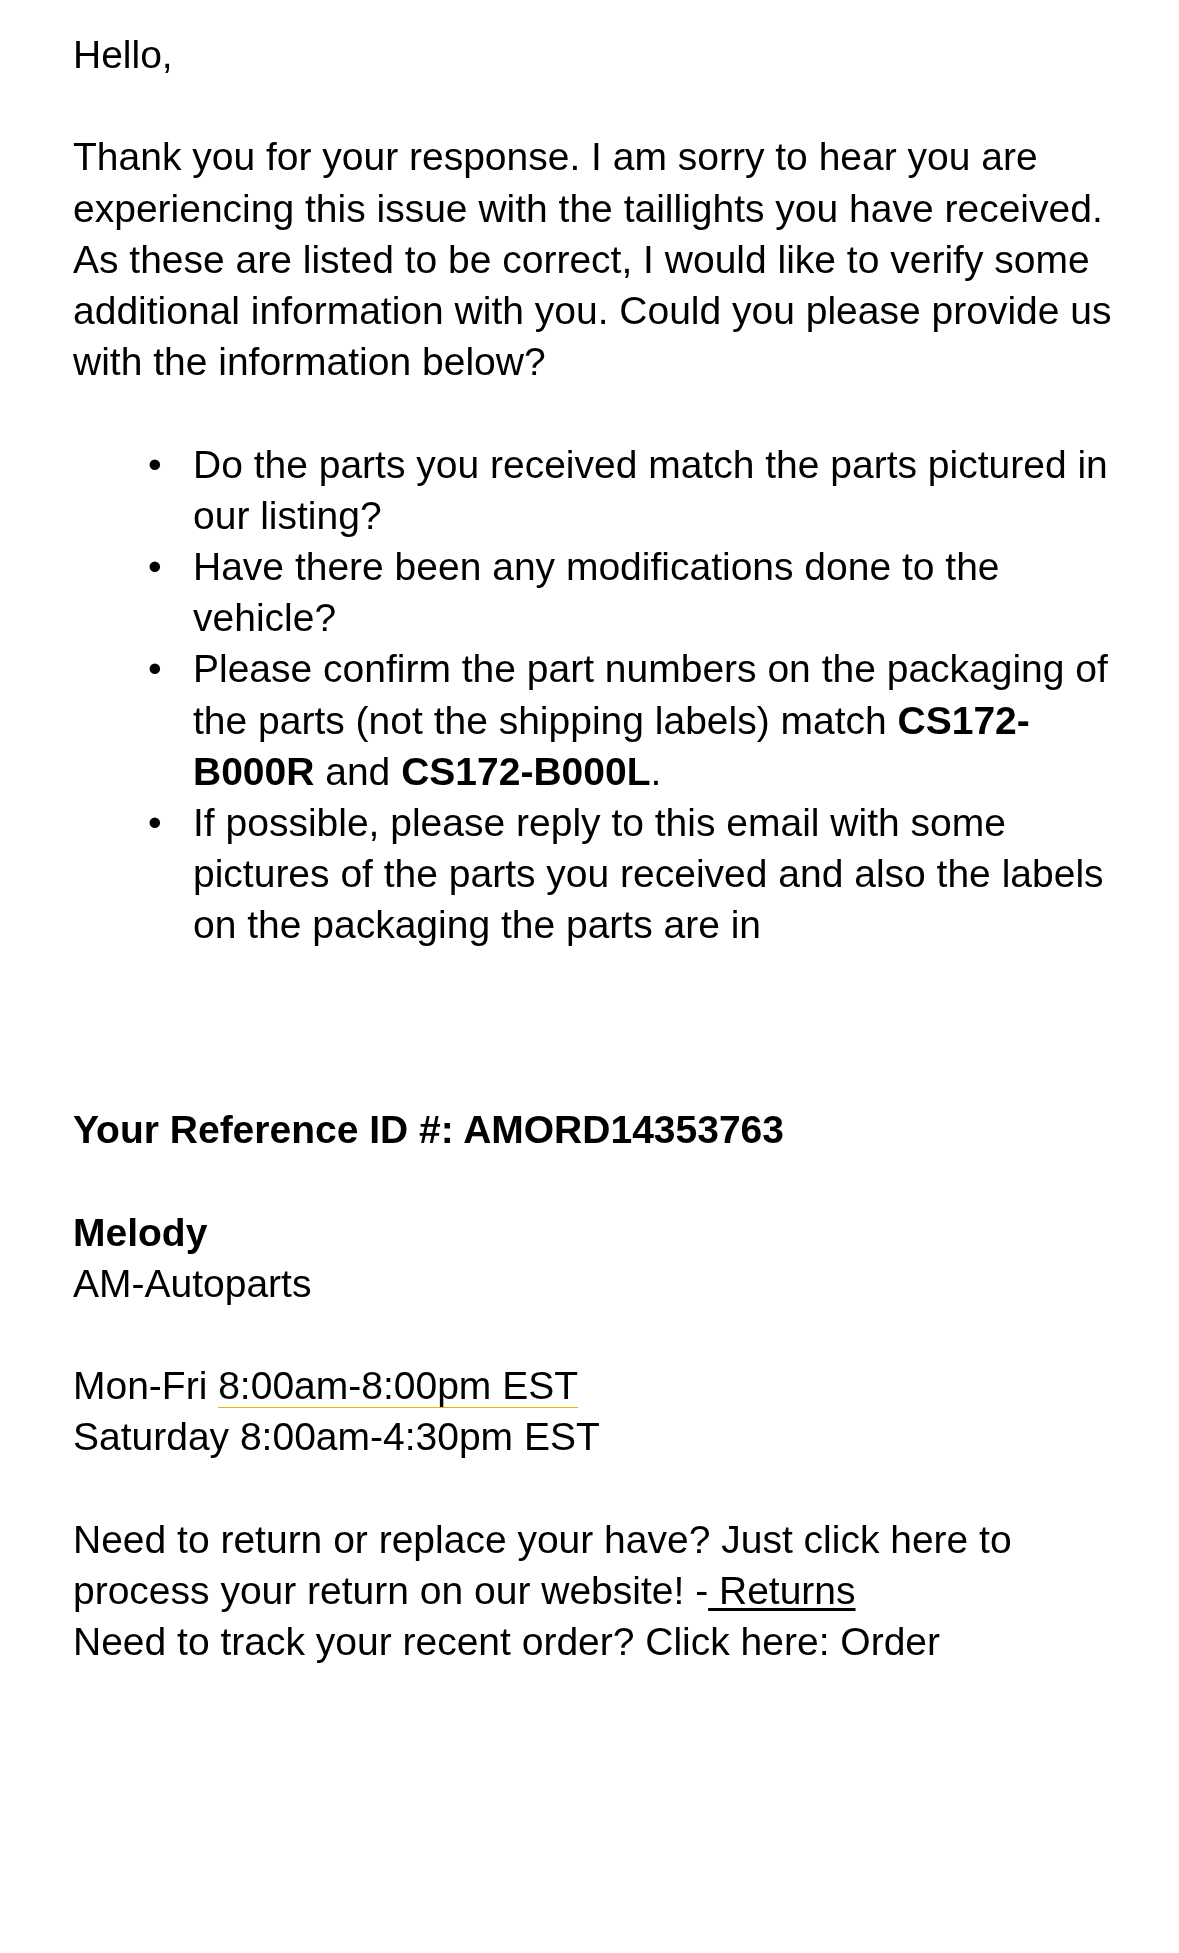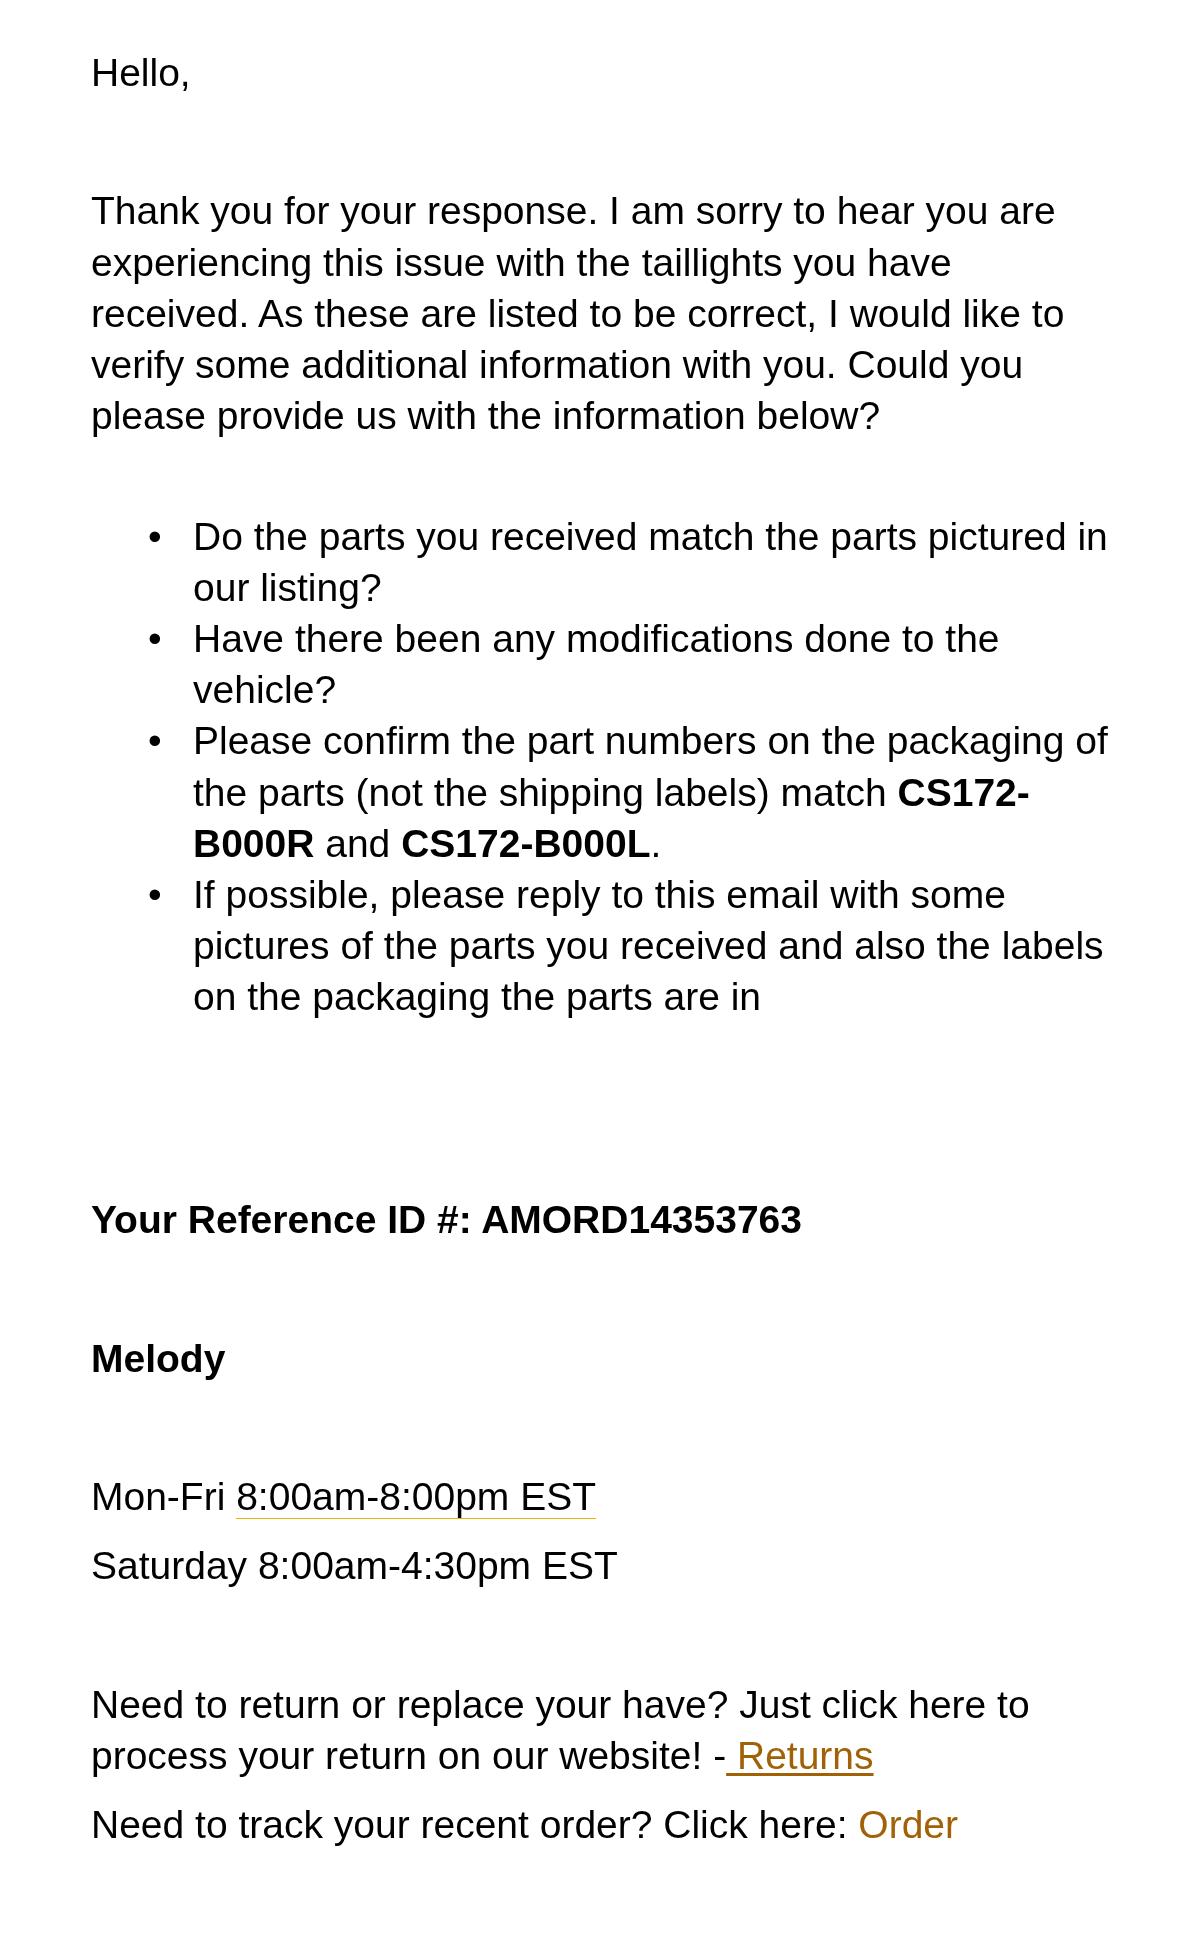--- a/index.html
+++ b/index.html
@@ -2,28 +2,28 @@
 <html><head>
 <meta charset="utf-8">
 <style>
   html, body { margin: 0; padding: 0; background: #ffffff; }
   body {
     width: 1179px; height: 1953px; overflow: hidden;
     font-family: "Liberation Sans", sans-serif;
     font-size: 39px; line-height: 51.2px; color: #000000;
   }
   .email { position: absolute; left: 73px; top: 29px; width: 1040px; }
-  p { margin: 18px; }
+  p { margin: 0; }
   .blank { height: 51.2px; }
   ul { margin: 0; padding: 0 0 0 120px; list-style: none; }
   ul li { position: relative; }
   ul li .bullet { position: absolute; left: -45px; top: 0; }
   b { font-weight: bold; }
   .dotted { border-bottom: 1px solid #eab308; }
-  a { color: #a16207; text-decoration: underline; text-decoration-thickness: 3px; text-underline-offset: 4px; }
+  a { color: #000000; text-decoration: underline; text-decoration-thickness: 3px; text-underline-offset: 4px; }
   a.nounder { text-decoration: none; }
 </style>
 </head>
 <body>
 
 <div class="email">
   <p>Hello,</p>
   <div class="blank"></div>
   <p>Thank you for your response. I am sorry to hear you are experiencing this issue with the taillights you have received. As these are listed to be correct, I would like to verify some additional information with you. Could you please provide us with the information below?</p>
   <div class="blank"></div>
@@ -48,20 +48,21 @@
   </ul>
 
   <div class="blank"></div>
   <div class="blank"></div>
   <div class="blank"></div>
 
   <p><b>Your Reference ID #: </b><b>AMORD14353763</b></p>
   <div class="blank"></div>
 
   <p><b>Melody</b></p>
+  <p>AM-Autoparts</p>
   <div class="blank"></div>
 
   <p><span>Mon-Fri </span><span class="dotted">8:00am-8:00pm EST</span></p>
   <p>Saturday 8:00am-4:30pm EST</p>
   <div class="blank"></div>
 
   <p><span>Need to return or replace your have? Just click here to process your return on our website! -</span><a> Returns</a></p>
   <p><span>Need to track your recent order? Click here: </span><a class="nounder">Order</a></p>
 </div>
 

